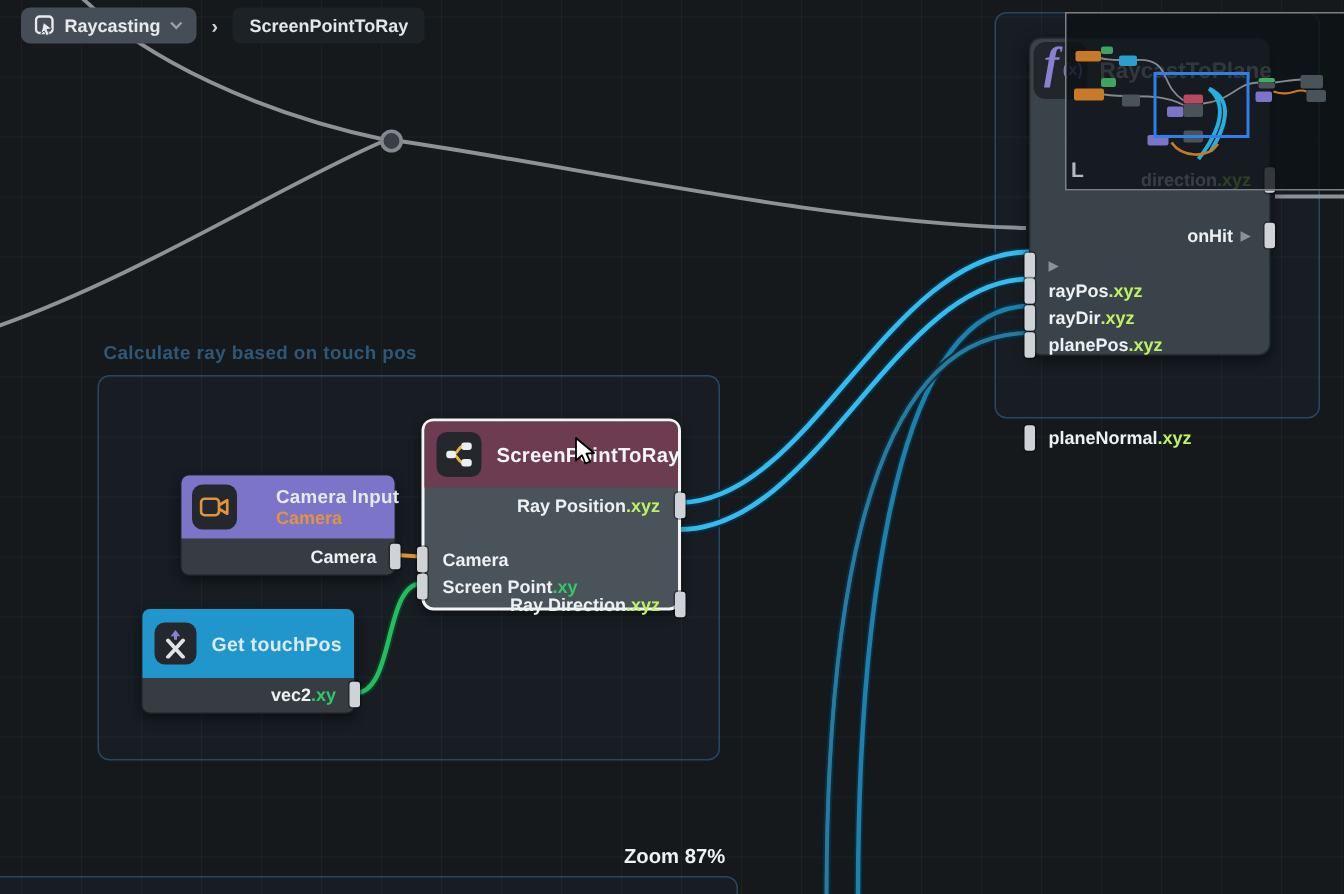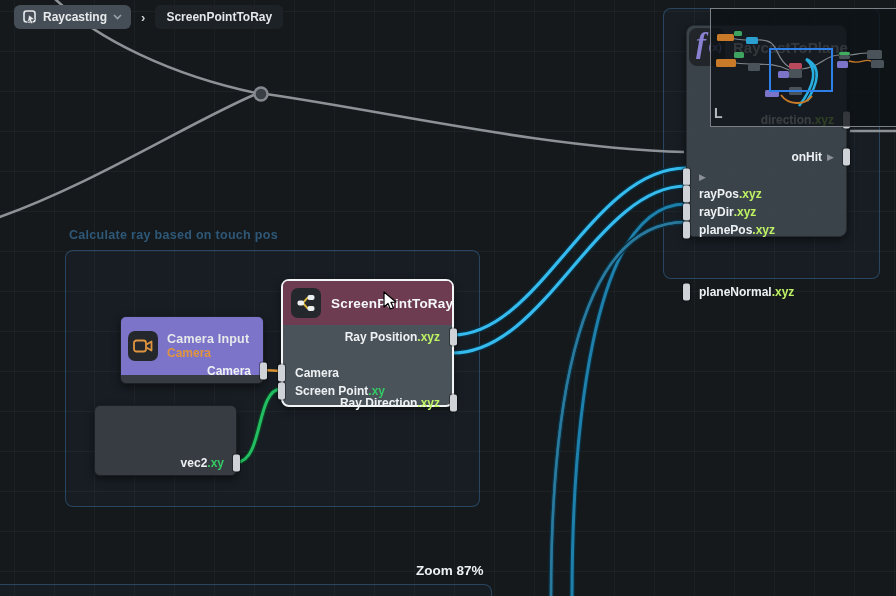--- a/index.html
+++ b/index.html
@@ -29,21 +29,21 @@
   .sfx-blue{color:#bef264;}
   .sfx-green{color:#34c964;}
   .ptab{position:absolute;top:50%;transform:translateY(-50%);width:7px;height:17px;border-radius:2px;background:#cfd3d7;box-shadow:0 0 0 1px rgba(0,0,0,0.35);}
   .ptab.l{left:-4px;} .ptab.r{right:-4px;}
   .exec-arrow{color:#8b9197;font-size:9px;line-height:1;}
   
   #node-sptr{left:281px;top:279px;width:169px;height:124px;background:#4a525a;border:2px solid #f2f4f6;border-radius:8px;}
   #node-sptr .hdr{height:44px;background:#6e3c50;border-radius:5px 5px 0 0;padding-left:8px;gap:10px;}
   #node-sptr .ntitle{font-size:13.5px;color:#f4f6f8;}
   #node-camera{left:120px;top:316px;width:142px;height:66px;}
-  #node-camera .hdr{height:58px;background:#7b74c9;padding-left:7px;gap:9px;}
+  #node-camera .hdr{height:42px;background:#7b74c9;padding-left:7px;gap:26px;}
   #node-camera .t2{display:flex;flex-direction:column;line-height:14px;}
   #node-camera .ntitle{font-size:12.5px;color:#e6e8ea;}
   #node-camera .nsub{font-size:12px;font-weight:700;color:#e09440;}
   #node-touch{left:94px;top:405px;width:141px;height:69px;}
   #node-touch .hdr{height:46px;background:#2196cc;padding-left:8px;gap:10px;}
   #node-touch .ntitle{color:#dcecf4;}
   #node-rtp{left:686px;top:25px;width:159px;height:210px;background:rgba(62,70,78,0.93);border:1px solid #272c31;border-radius:8px;box-shadow:0 3px 10px rgba(0,0,0,0.5);}
   #node-rtp .prow{font-size:12px;}
   #fx-icon{position:absolute;left:2px;top:2px;width:36px;height:38px;background:#22262a;border-radius:8px;}
   #fx-icon .f{position:absolute;left:7px;top:-2px;font-family:"Liberation Serif","DejaVu Serif",serif;font-style:italic;font-weight:700;font-size:30px;color:#8b80d2;}
@@ -175,20 +175,30 @@
         <span class="nsub">Camera</span>
       </span>
     </div>
     <div class="prow out" style="top:45px;">
       <span>Camera</span>
       <span class="ptab r"></span>
     </div>
   </div>
 
   <div class="node z20" id="node-touch">
+    <div class="hdr">
+      <span class="icon-sq" style="width:28px;height:28px;">
+        <svg width="18" height="20" viewBox="0 0 18 20">
+          <path d="M9,1 l-3.2,4.2 h6.4 z" fill="#8b7fd4"></path>
+            <rect x="8" y="3.5" width="2" height="4" fill="#8b7fd4"></rect>
+          <path d="M4,8 L14,19 M14,8 L4,19" stroke="#dfe3e6" stroke-width="2.6" stroke-linecap="round"></path>
+        </svg>
+      </span>
+      <span class="ntitle">Get touchPos</span>
+    </div>
     <div class="prow out" style="top:48px;text-align:right;">
       <span>vec2</span>
         <span class="sfx-green">.xy</span>
       <span class="ptab r"></span>
     </div>
   </div>
 
   <div class="node z20" id="node-sptr">
     <div class="hdr">
       <span class="icon-sq" style="width:30px;height:30px;">

